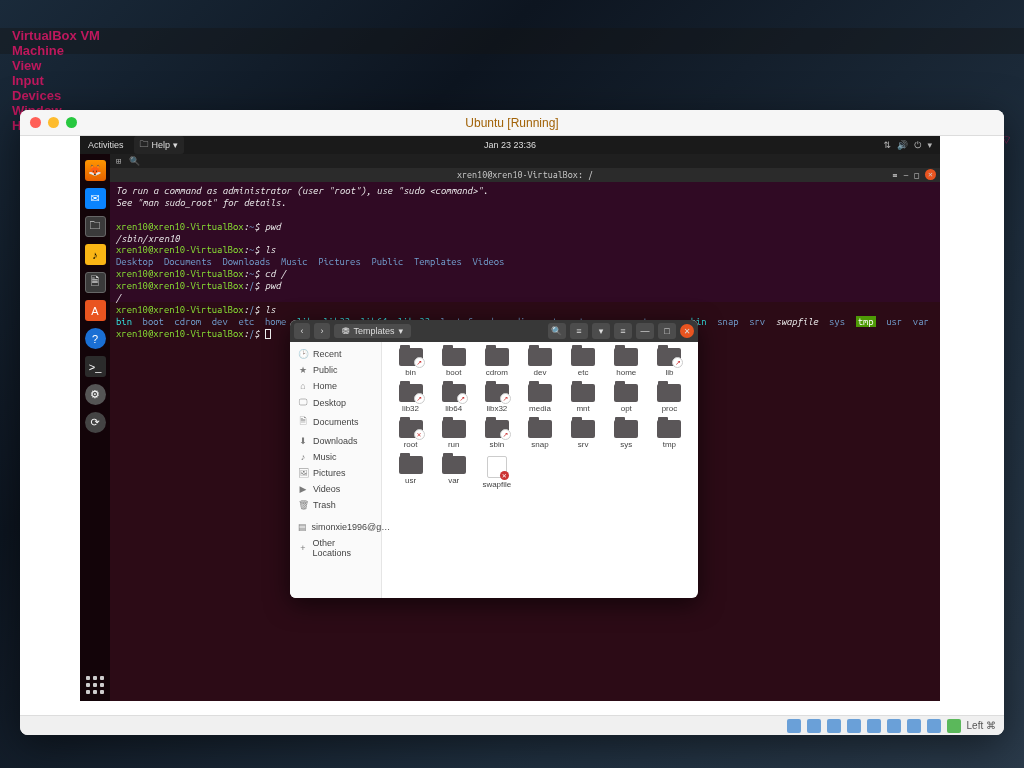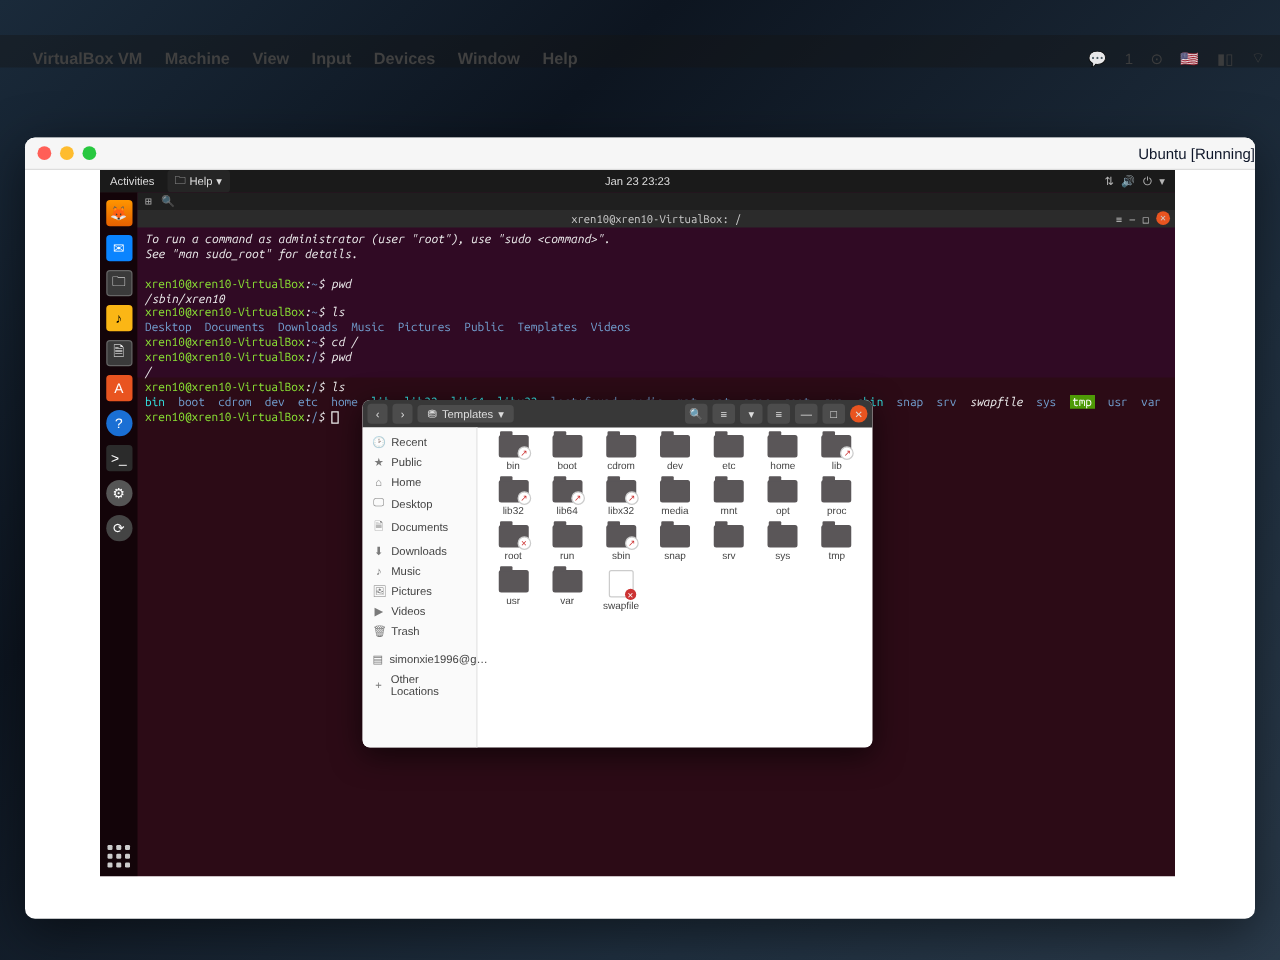--- a/index.html
+++ b/index.html
@@ -1,28 +1,28 @@
 <!DOCTYPE html>
 <html><head>
 <meta charset="utf-8">
 <style>
   * { box-sizing: border-box; margin: 0; padding: 0; }
   html, body { width: 1024px; height: 768px; overflow: hidden; font-family: "Helvetica Neue", -apple-system, sans-serif; }
   body { background: linear-gradient(135deg, #1a2a3a 0%, #0d1520 30%, #1f2f3f 70%, #2a3a4a 100%); position: relative; }
 
   
-  .mac-menubar { position:absolute; top:28px; left:0; right:0; height:26px; background: rgba(20,20,20,.4); display:flex; align-items:flex-end; color:#404040; font-size:13px; padding:0 12px; }
+  .mac-menubar { position:absolute; top:28px; left:0; right:0; height:26px; background: rgba(20,20,20,.4); display:flex; align-items:flex-start; color:#be185d; font-size:13px; padding:0 12px;flex-direction:column; }
   .mac-menubar .apple { font-size:15px; margin-right:14px; }
   .mac-menubar .mitem { margin-right:18px; cursor:default;font-weight:bold; }
   .mac-menubar .right { margin-left:auto; display:flex; gap:14px; align-items:center; font-size:12px;}
   .mac-menubar .right span { opacity:.9; }
 
   
   .vbox-window { position:absolute; top:110px; left:20px; width:984px; height:625px; background:#fff; border-radius:8px; box-shadow:0 10px 40px rgba(0,0,0,.5); overflow:hidden; }
-  .vbox-title { height:26px; display:flex; align-items:center; justify-content:flex-end; background:#f6f6f6; border-bottom:1px solid #ddd; font-size:12px; color:#0f172a; position:relative; }
+  .vbox-title { height:26px; display:flex; align-items:center; justify-content:center; background:#f6f6f6; border-bottom:1px solid #ddd; font-size:12px; color:#a16207; position:relative; }
   .traffic { position:absolute; left:10px; top:7px; display:flex; gap:7px; }
   .traffic .dot { width:11px; height:11px; border-radius:50%; }
   .dot.r{background:#ff5f57;} .dot.y{background:#febc2e;} .dot.g{background:#28c840;}
   .vbox-status { position:absolute; bottom:0; right:0; height:20px; display:flex; align-items:center; gap:6px; padding:0 8px; font-size:10px; color:#555; background:#f0f0f0; border-top:1px solid #ddd; width:100%; justify-content:flex-end;}
   .vbox-status .sicon{ width:14px;height:14px;background:#6aa0d8;border-radius:2px;display:inline-block;}
   .vbox-status .sicon.g{background:#5bb85b;}
 
   
   .ubuntu { position:absolute; top:26px; left:60px; right:64px; bottom:34px; background:#2c0b16; overflow:hidden; }
   .gnome-top { height:18px; background:#1a1a1a; color:#dcdcdc; font-size:9px; display:flex; align-items:center; padding:0 8px; position:relative;}
@@ -117,21 +117,21 @@
   </div>
 
   <div class="ubuntu">
     <div class="gnome-top">
       <span class="act">Activities</span>
       <span class="files-btn">
         <span>🗀</span>
         <span>Help</span>
         <span>▾</span>
       </span>
-      <span class="clock">Jan 23  23:23</span>
+      <span class="clock">Jan 23  23:36</span>
       <span class="sys">
         <span>⇅</span>
         <span>🔊</span>
         <span>⏻</span>
         <span>▾</span>
       </span>
     </div>
 
     <div class="gnome-dock">
       <div class="dock-icon di-ff">🦊</div>
@@ -352,13 +352,25 @@
             <div class="fitem">
               <div class="fileic"></div>
               <span>swapfile</span>
             </div>
           </div>
       </div>
     </div>
 
   </div>
 
+  <div class="vbox-status">
+    <span class="sicon"></span>
+    <span class="sicon"></span>
+    <span class="sicon"></span>
+    <span class="sicon"></span>
+    <span class="sicon"></span>
+    <span class="sicon"></span>
+    <span class="sicon"></span>
+    <span class="sicon"></span>
+    <span class="sicon g"></span>
+    <span>Left ⌘</span>
+  </div>
 </div>
 
 </body></html>

